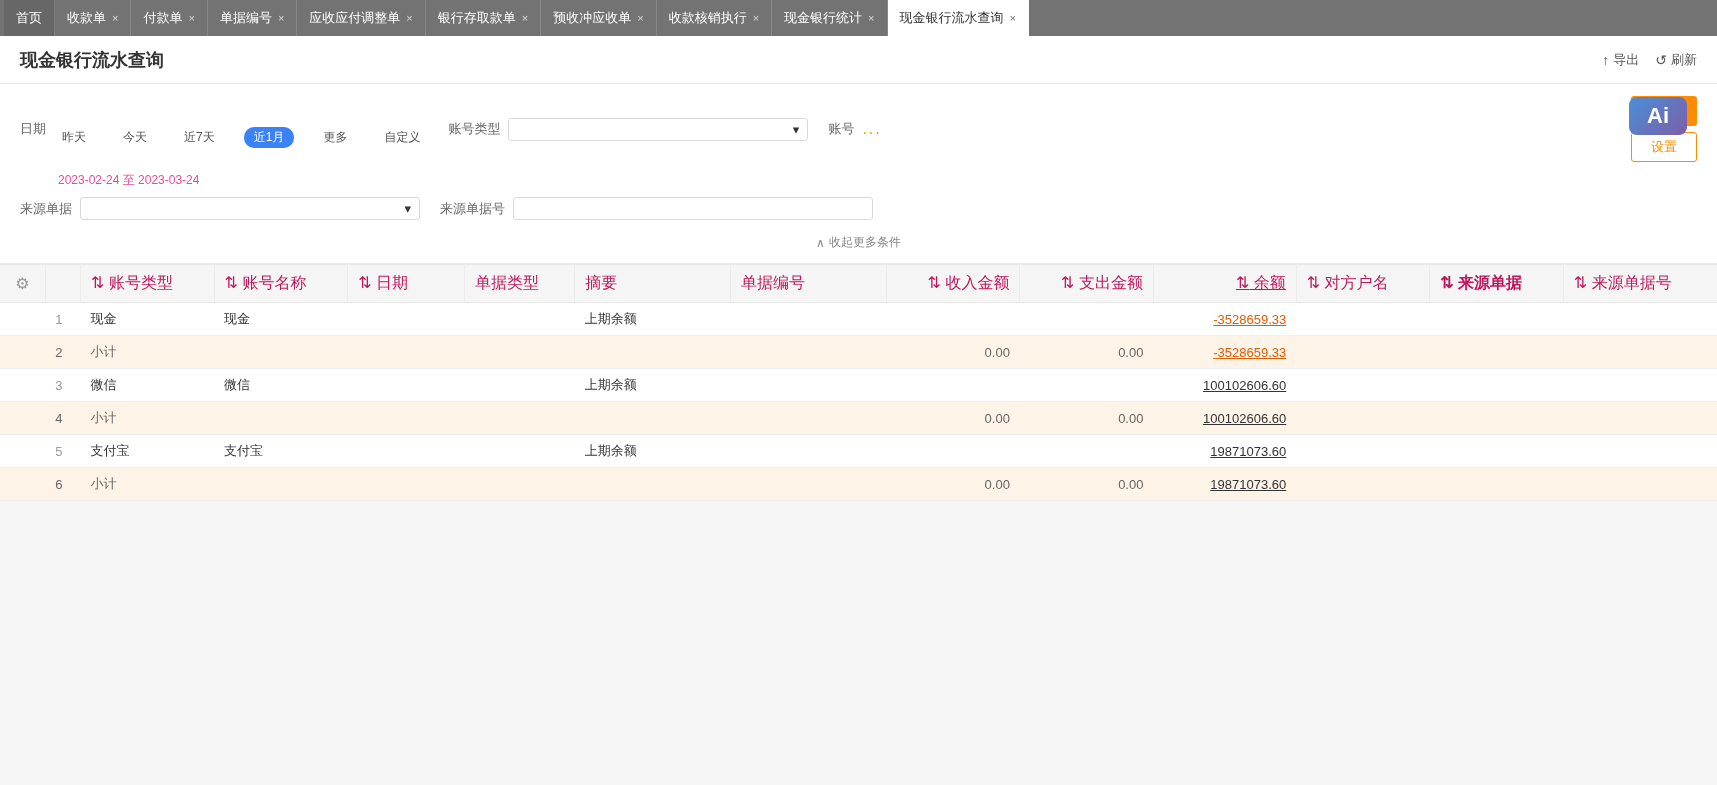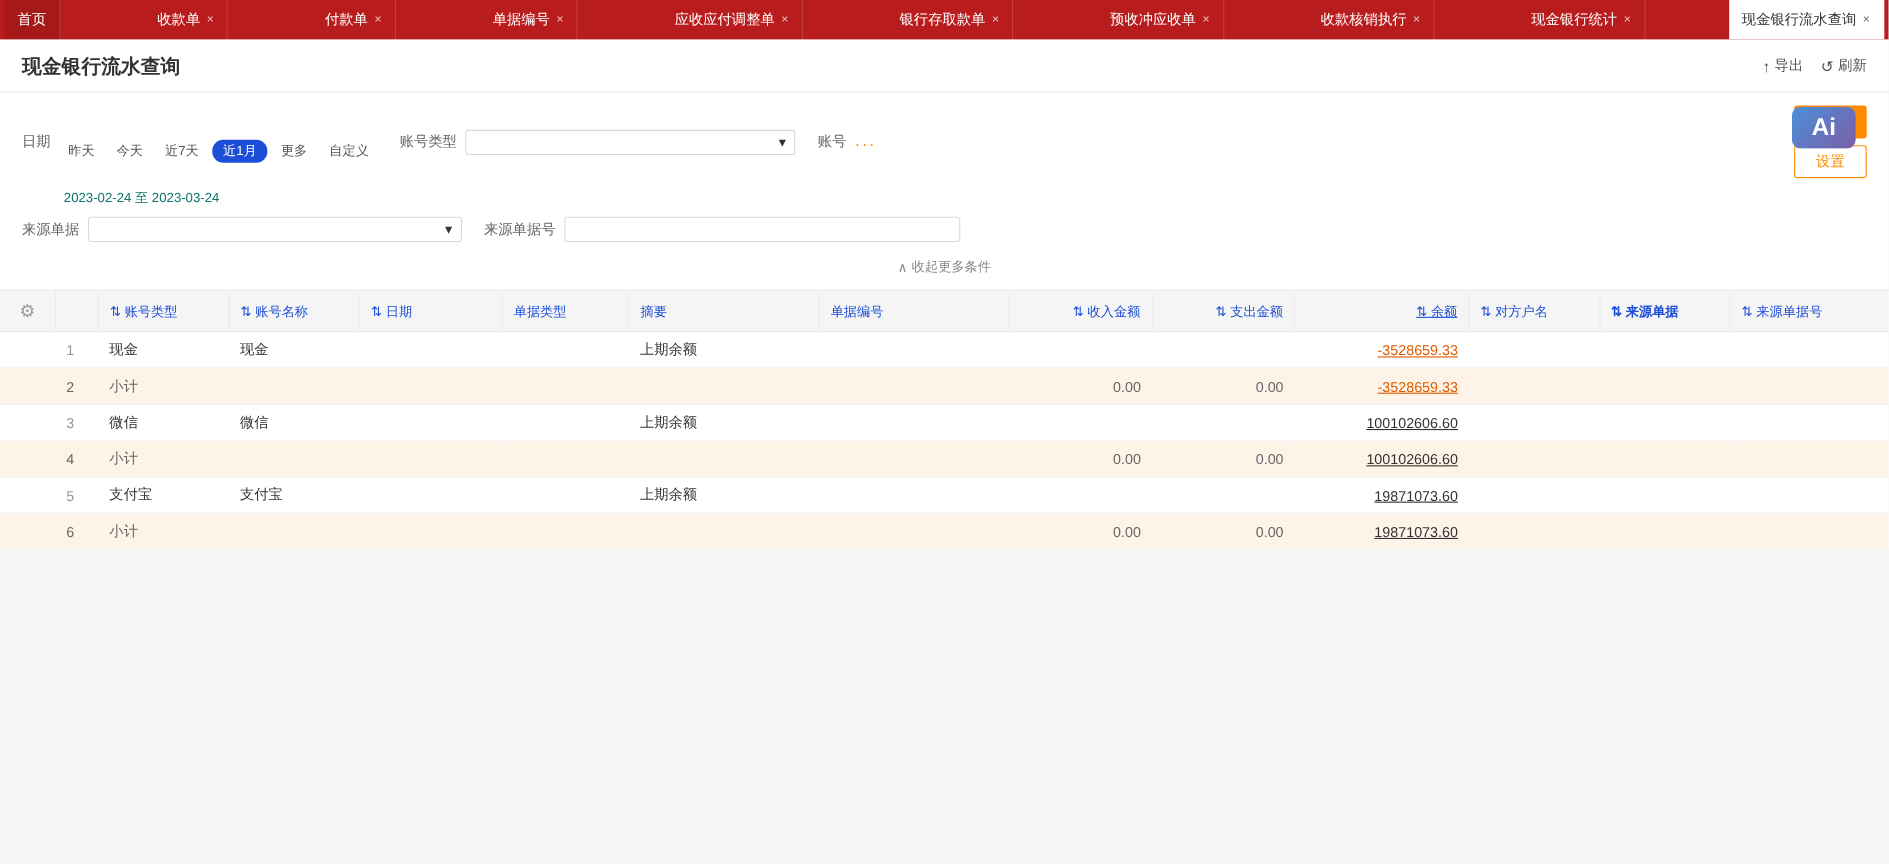--- a/index.html
+++ b/index.html
@@ -1,26 +1,25 @@
 <!DOCTYPE html>
 <html><head>
   <meta charset="utf-8">
   <style>
     * { box-sizing: border-box; margin: 0; padding: 0; }
     body { font-family: 'Microsoft YaHei', Arial, sans-serif; font-size: 13px; background: #f5f5f5; color: #333; }
 
     
     .top-nav {
-      background: #b91c1c;
+      background: #737373;
       display: flex;
       align-items: center;
       height: 36px;
       padding: 0 4px;
       overflow: hidden;
-      justify-content: space-between;
     }
     .nav-tab {
       display: inline-flex;
       align-items: center;
       padding: 0 12px;
       height: 36px;
       color: #fff;
       font-size: 13px;
       cursor: pointer;
       white-space: nowrap;
@@ -83,38 +82,38 @@
       gap: 8px;
     }
     .filter-label {
       color: #666;
       white-space: nowrap;
       font-size: 13px;
     }
     .date-shortcuts {
       display: flex;
       align-items: center;
-      gap: 4px;
+      gap: 21px;
       margin-top: 16px;
     }
     .date-btn {
       padding: 2px 8px;
       border-radius: 3px;
       cursor: pointer;
       color: #555;
       font-size: 12px;
     }
     .date-btn.active {
-      background: #1d4ed8;
+      background: #3b82f6;
       color: #fff;
       border-radius: 10px;
       padding: 2px 10px;
     }
     .date-range {
-      color: #0f766e;
+      color: #ec4899;
       font-size: 12px;
       margin-top: 2px;
     }
     .filter-select {
       display: flex;
       align-items: center;
       border: 1px solid #d9d9d9;
       border-radius: 3px;
       padding: 3px 8px;
       min-width: 180px;
@@ -186,25 +185,25 @@
       font-size: 13px;
     }
     thead tr {
       background: #f5f5f5;
       border-top: 1px solid #e8e8e8;
       border-bottom: 1px solid #e8e8e8;
     }
     th {
       padding: 8px 10px;
       text-align: left;
-      color: #1d4ed8;
+      color: #be185d;
       font-weight: normal;
       white-space: nowrap;
       border-right: 1px solid #ececec;
-      font-size: 12px;
+      font-size: 16px;
     }
     th:last-child { border-right: none; }
     td {
       padding: 7px 10px;
       border-bottom: 1px solid #f0f0f0;
       white-space: nowrap;
       color: #333;
     }
     tr.subtotal-row { background: #fdf3e7; }
     tr.subtotal-row td { color: #666; }

